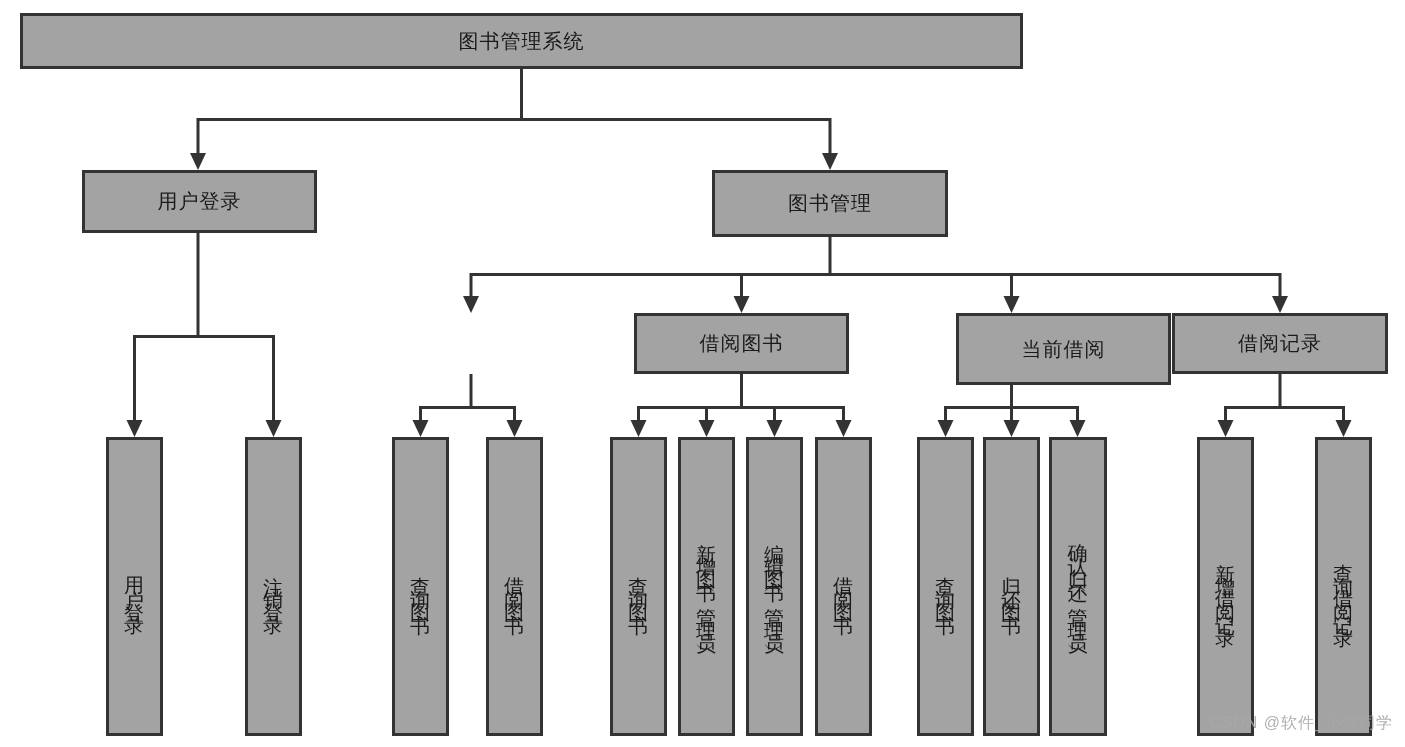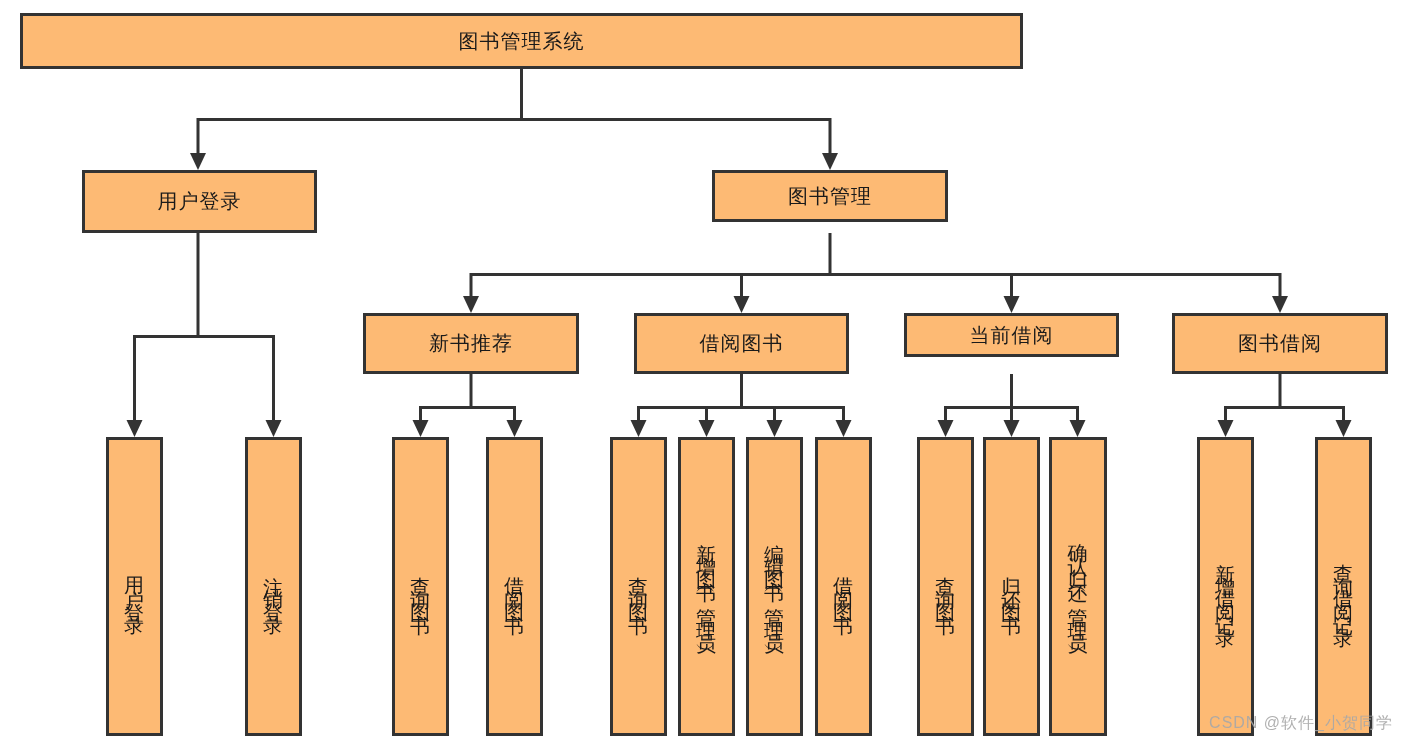--- a/index.html
+++ b/index.html
@@ -20,21 +20,21 @@
     left: 0;
     top: 0;
     width: 1405px;
     height: 747px;
     z-index: 1;
   }
   .node {
     position: absolute;
     box-sizing: border-box;
     border: 3px solid #333333;
-    background: #fdba74;
+    background: #a3a3a3;
     color: #1a1a1a;
     display: flex;
     align-items: center;
     justify-content: center;
     font-size: 20px;
     letter-spacing: 1px;
     z-index: 2;
     white-space: nowrap;
   }
   .leaf {
@@ -100,26 +100,25 @@
       <polygon points="1011.5,437 1003.5,420 1019.5,420"></polygon>
       <polygon points="1077.5,437 1069.5,420 1085.5,420"></polygon>
       <polygon points="1225.5,437 1217.5,420 1233.5,420"></polygon>
       <polygon points="1343.5,437 1335.5,420 1351.5,420"></polygon>
     </g>
   </svg>
 
   <div class="node" style="left:20px; top:13px; width:1003px; height:56px;">图书管理系统</div>
 
   <div class="node" style="left:82px; top:170px; width:235px; height:63px;">用户登录</div>
-  <div class="node" style="left:712px; top:170px; width:236px; height:52px;">图书管理</div>
+  <div class="node" style="left:712px; top:170px; width:236px; height:67px;">图书管理</div>
 
-  <div class="node" style="left:363px; top:313px; width:216px; height:61px;">新书推荐</div>
   <div class="node" style="left:634px; top:313px; width:215px; height:61px;">借阅图书</div>
-  <div class="node" style="left:904px; top:313px; width:215px; height:44px;">当前借阅</div>
-  <div class="node" style="left:1172px; top:313px; width:216px; height:61px;">图书借阅</div>
+  <div class="node" style="left:956px; top:313px; width:215px; height:72px;">当前借阅</div>
+  <div class="node" style="left:1172px; top:313px; width:216px; height:61px;">借阅记录</div>
 
   <div class="node leaf" style="left:106px; top:437px; width:57px; height:299px;">用户登录</div>
   <div class="node leaf" style="left:245px; top:437px; width:57px; height:299px;">注销登录</div>
 
   <div class="node leaf" style="left:392px; top:437px; width:57px; height:299px;">查询图书</div>
   <div class="node leaf" style="left:486px; top:437px; width:57px; height:299px;">借阅图书</div>
 
   <div class="node leaf" style="left:610px; top:437px; width:57px; height:299px;">查询图书</div>
   <div class="node leaf" style="left:678px; top:437px; width:57px; height:299px;">新增图书（管理员）</div>
   <div class="node leaf" style="left:746px; top:437px; width:57px; height:299px;">编辑图书（管理员）</div>

